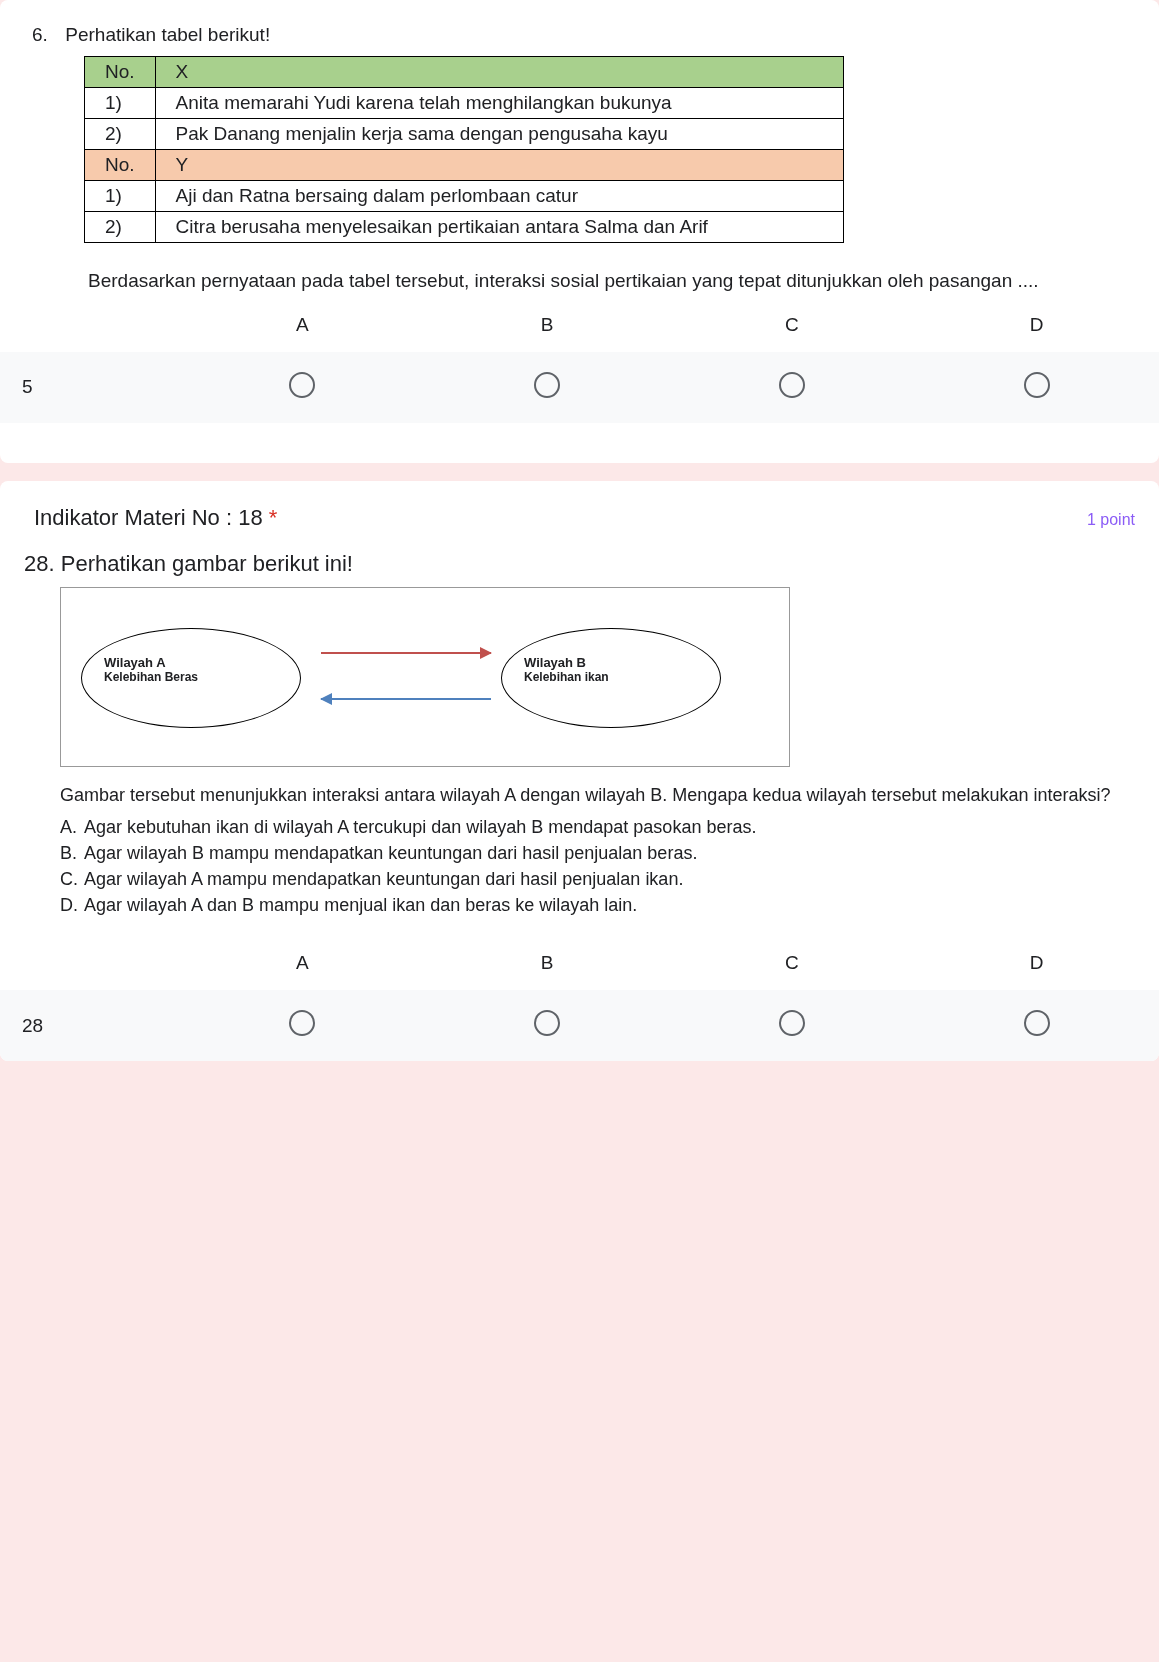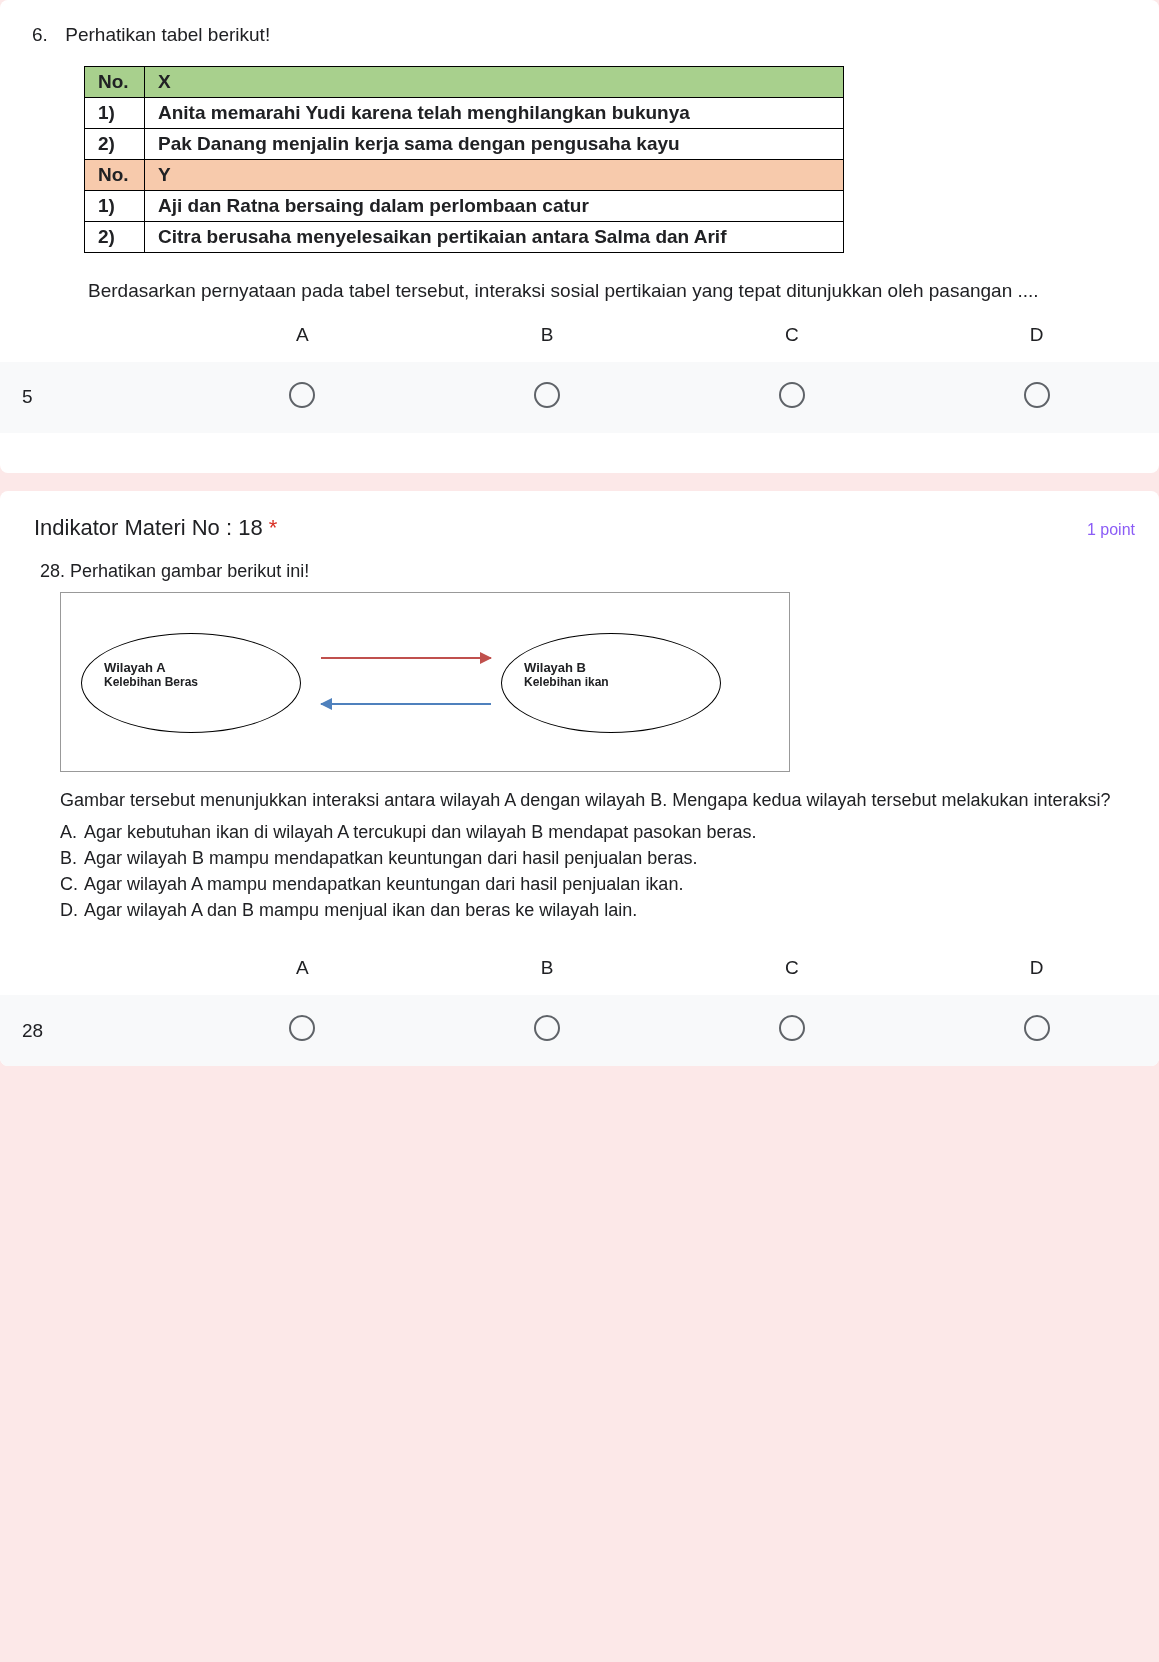--- a/index.html
+++ b/index.html
@@ -11,33 +11,33 @@
     color: #202124;
   }
   .card {
     background: #fff;
     border-radius: 8px;
     margin-bottom: 18px;
     padding: 24px 0 0 0;
     overflow: hidden;
   }
   .card-inner { padding: 0 24px; }
-  .qhead { margin-left: 36px; margin-bottom: 20px; }
+  .qhead { margin-left: 36px; margin-bottom: 10px; }
   .qhead .num { display:inline-block; width:28px; margin-left:-28px; }
   .tbl {
     width: 100%;
     border-collapse: collapse;
     margin: 6px 0 24px 60px;
     max-width: 760px;
   }
   .tbl th, .tbl td {
     border: 1px solid #000;
-    padding: 4px 13px;
+    padding: 4px 20px;
     text-align: left;
-    font-weight: bold;
+    font-weight: normal;
   }
   .hdr-green { background: #a8d08d; }
   .hdr-orange { background: #f7caac; }
   .nocol { width: 60px; }
   .para {
     margin: 0 0 8px 64px;
     line-height: 1.5;
     text-align: justify;
   }
   .options { margin: 0 0 24px 64px; line-height: 1.5; }
@@ -95,21 +95,21 @@
   .arrowR { left: 260px; top: 64px; width: 170px; height:2px; background:#c0504d; }
   .arrowR:after {
     content:""; position:absolute; right:-1px; top:-5px;
     border-left:12px solid #c0504d; border-top:6px solid transparent; border-bottom:6px solid transparent;
   }
   .arrowL { left: 260px; top: 110px; width: 170px; height:2px; background:#4f81bd; }
   .arrowL:before {
     content:""; position:absolute; left:-1px; top:-5px;
     border-right:12px solid #4f81bd; border-top:6px solid transparent; border-bottom:6px solid transparent;
   }
-  .q28head { margin-left:40px; margin-bottom:4px; font-size:18px; }
+  .q28head { margin-left:24px; margin-bottom:4px; font-size:22px; }
   .para28 { margin: 0 16px 6px 60px; font-size:18px; line-height:1.4; }
   .options28 { margin: 0 0 24px 60px; font-size:18px; line-height:1.45; }
 </style>
 </head>
 <body>
 
 <div class="card">
   <div class="card-inner">
     <div class="qhead">
       <span class="num">6.</span>

